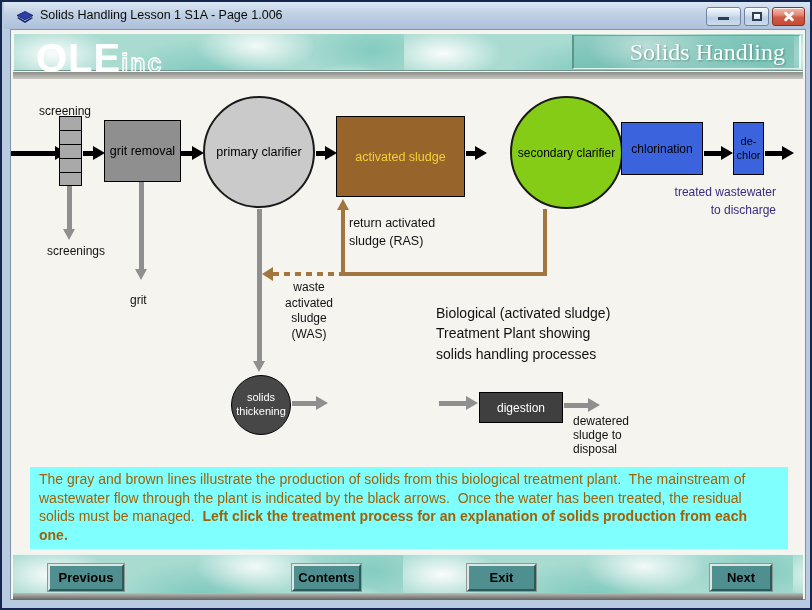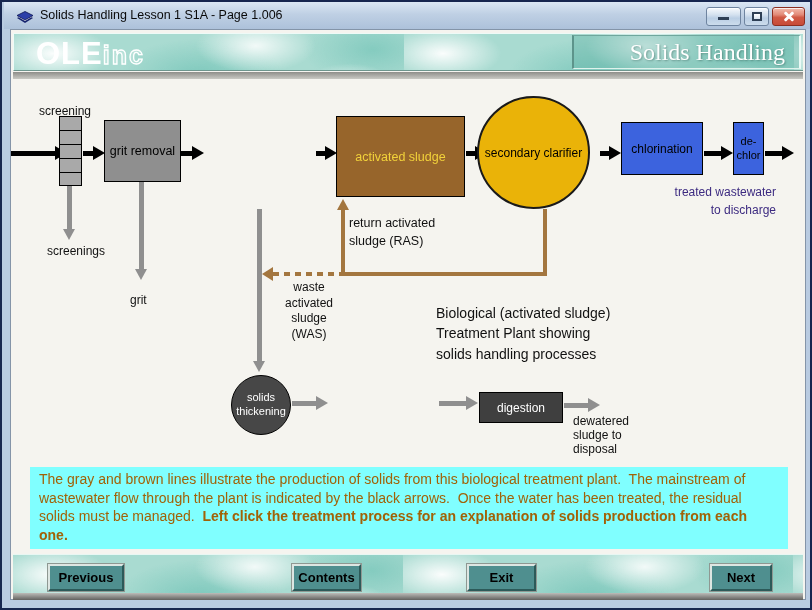--- a/index.html
+++ b/index.html
@@ -53,21 +53,21 @@
   
   #header-band {
     position:absolute; left:2px; top:3px; width:790px; height:38px;
     border-top:1px solid #eefaf7; border-left:1px solid #eefaf7; border-bottom:1px solid #6d958d;
   }
   #header-shadow {
     position:absolute; left:2px; top:42px; width:790px; height:7px;
     background:linear-gradient(#8d8d89,#c9c9c3);
   }
   #logo { position:absolute; left:22px; top:2px; }
-  #logo-main { font-size:31px; font-weight:bold; color:#fff; letter-spacing:1px; }
+  #logo-main { font-size:40px; font-weight:bold; color:#fff; letter-spacing:1px; }
   #logo-sub  { font-size:25px; font-weight:bold; color:rgba(255,255,255,.18);
                -webkit-text-stroke:1.3px #fff; letter-spacing:2px; }
   #header-panel {
     position:absolute; left:558px; top:1px; width:229px; height:34px;
     background:rgba(94,176,163,.38);
     border-left:2px solid #5d948b; border-top:1px solid #6fa79d;
     border-right:2px solid #eafaf6; border-bottom:1px solid #dff2ec;
     display:flex; align-items:center; justify-content:flex-end; padding-right:14px;
   }
   #page-title {
@@ -110,21 +110,21 @@
   #node-screening { left:48px; top:37px; width:23px; height:70px; background:#a9a9a9;
     border:1px solid #000;
     background-image:repeating-linear-gradient(to bottom,transparent 0 13px,#000 13px 14px); }
   #lbl-screening  { left:28px; top:25px; }
   #node-grit { left:93px; top:41px; width:77px; height:62px; background:#8f8f8f;
     border:1px solid #000; font-size:12.5px; color:#000; }
   #node-pc { left:192px; top:17px; width:112px; height:112px; background:#cacaca;
     border:2px solid #1a1a1a; border-radius:50%; font-size:12.5px; color:#000; }
   #node-as { left:325px; top:37px; width:129px; height:81px; background:#97652b;
     border:1px solid #000; font-size:12.5px; color:#f2d23a; }
-  #node-sc { left:466px; top:17px; width:113px; height:113px; background:#eab308;
+  #node-sc { left:499px; top:17px; width:113px; height:113px; background:#84cc16;
     border:2px solid #1a1a1a; border-radius:50%; font-size:12px; color:#000; }
   #node-chl { left:610px; top:43px; width:82px; height:53px; background:#3c63de;
     border:1px solid #000; font-size:12px; color:#000; }
   #node-de { left:722px; top:43px; width:31px; height:53px; background:#3c63de;
     border:1px solid #000; font-size:11px; line-height:1.25; color:#000; }
   #lbl-treated { left:620px; top:104px; width:145px; text-align:right;
     color:#3c2a80; font-size:12px; line-height:1.5; }
   
   #varr-screenings { left:56px;  top:107px; height:43px; }
   #lbl-screenings  { left:36px;  top:165px; }
@@ -226,20 +226,21 @@
 
       <div class="dlabel" id="lbl-screening">screening</div>
       <div class="node" id="node-screening"></div>
       <div class="varrow" id="varr-screenings"></div>
       <div class="dlabel" id="lbl-screenings">screenings</div>
 
       <div class="node" id="node-grit">grit removal</div>
       <div class="varrow" id="varr-grit"></div>
       <div class="dlabel" id="lbl-grit">grit</div>
 
+      <div class="node" id="node-pc">primary clarifier</div>
       <div class="varrow" id="varr-pc-thick"></div>
 
       <div class="node" id="node-as">activated sludge</div>
 
       <div class="node" id="node-sc">secondary clarifier</div>
 
       <div class="node" id="node-chl">chlorination</div>
       <div class="node ml" id="node-de">de-
 chlor</div>
       <div class="dlabel ml" id="lbl-treated">treated wastewater

